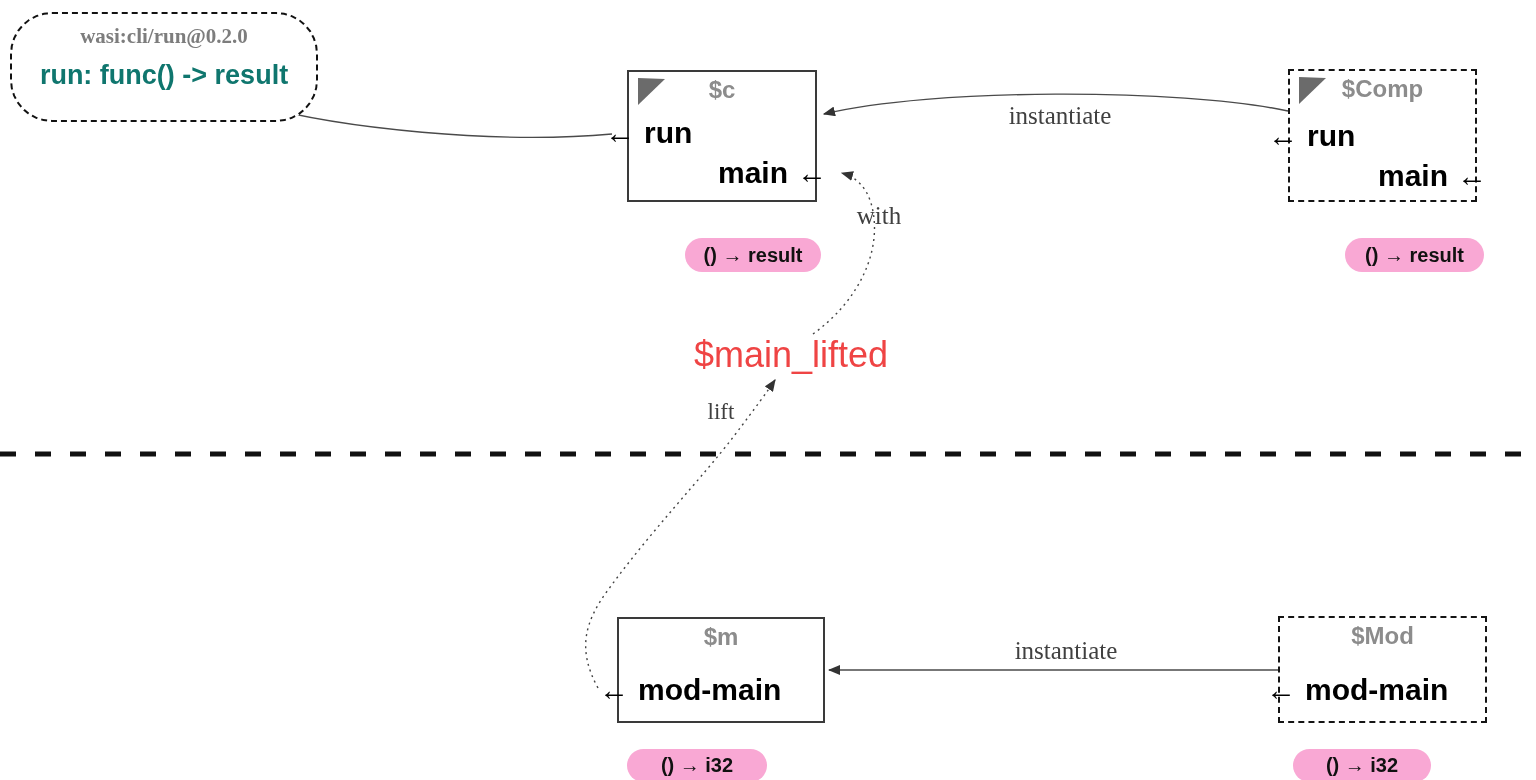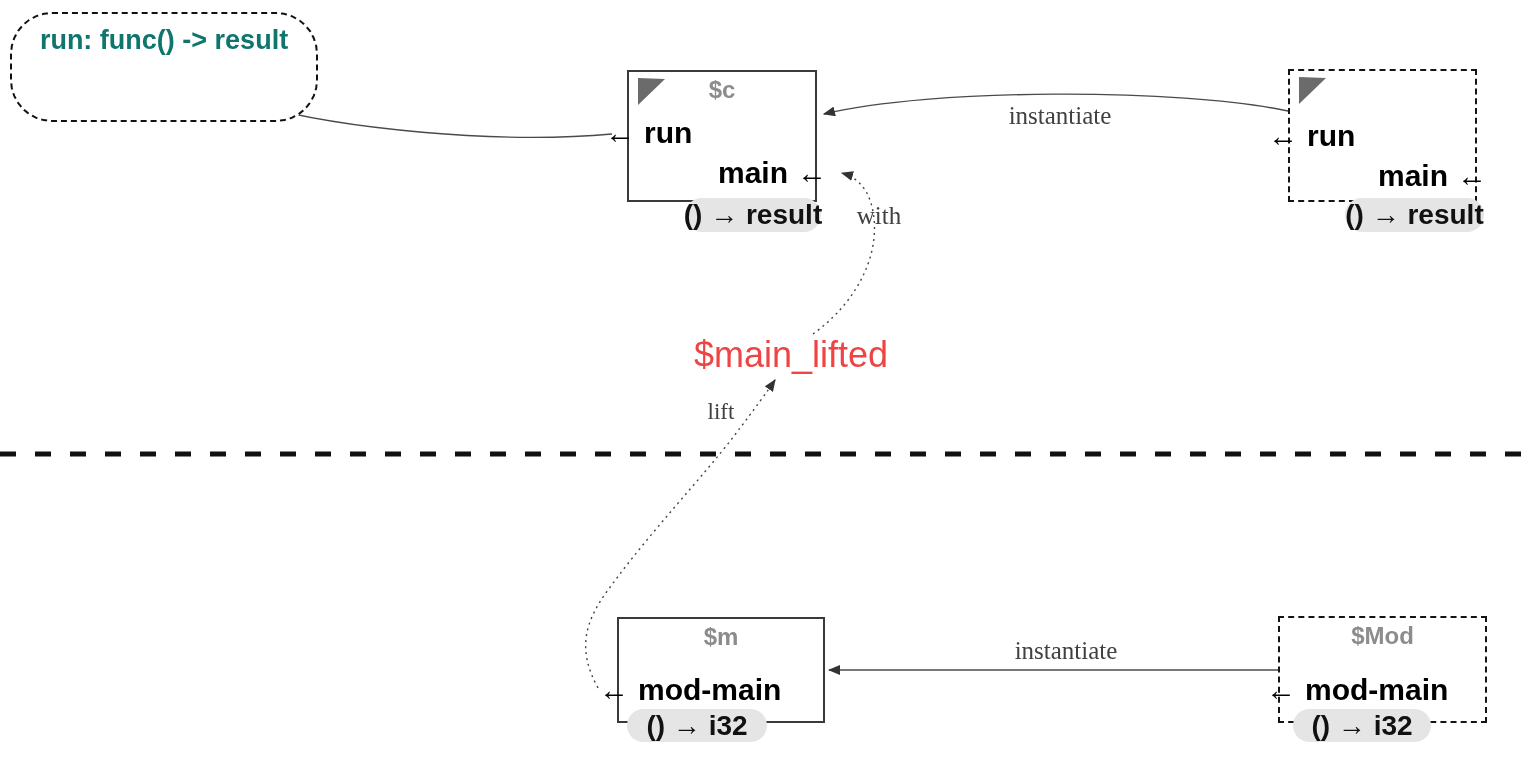--- a/index.html
+++ b/index.html
@@ -21,23 +21,23 @@
     position:absolute; left:9px; top:6px; width:27px; height:27px;
     background:#6b6b6b; clip-path:polygon(0 0, 100% 4%, 0 100%);
   }
   .port {
     position:absolute; display:flex; align-items:center; gap:9px;
     font-size:30px; font-weight:600; color:#000; white-space:nowrap; z-index:3;
     line-height:1;
   }
   .port .arrow { font-weight:700; font-size:30px; line-height:1; }
   .pill {
-    position:absolute; background:#e5e5e5; border-radius:17px;
-    font-size:28px; font-weight:600; color:#111; z-index:3;
-    display:flex; align-items:center; justify-content:center; white-space:nowrap;
+    position:absolute; background:#f9a8d4; border-radius:17px;
+    font-size:20px; font-weight:600; color:#111; z-index:3;
+    display:flex; align-items:center; justify-content:center; white-space:nowrap;margin-top:40px;
   }
 
   
   #box-c    { left:627px;  top:70px;  width:190px; height:132px; }
   #box-c .export { left:-24px; top:46px; }
   #box-c .import { right:-12px; top:86px; }
   #box-c .pill   { left:56px; top:126px; width:136px; height:34px; }
 
   #box-comp { left:1288px; top:69px;  width:189px; height:133px; }
   #box-comp .export { left:-22px; top:50px; }
@@ -103,39 +103,41 @@
   <path d="M 741 186 C 704 203, 662 198, 651 158" stroke="#444" stroke-width="1.4" stroke-dasharray="2 4" fill="none" marker-end="url(#ah)"></path>
 
   <path d="M 1399 190 C 1362 207, 1320 202, 1309 162" stroke="#444" stroke-width="1.4" stroke-dasharray="2 4" fill="none" marker-end="url(#ah)"></path>
 
   <path d="M 813 334 C 860 300, 884 248, 871 203 C 866 187, 856 177, 842 173" stroke="#444" stroke-width="1.4" stroke-dasharray="2 4" fill="none" marker-end="url(#ah)"></path>
 
   <path d="M 598 688 C 576 648, 586 620, 608 590 C 650 532, 702 478, 734 436 C 756 407, 767 392, 775 380" stroke="#444" stroke-width="1.4" stroke-dasharray="2 4" fill="none" marker-end="url(#ah)"></path>
 </svg>
 
 <div class="note">
+  <div class="note-title">wasi:cli/run@0.2.0</div>
   <div class="note-sig">run: func() -&gt; result</div>
 </div>
 
 <div id="box-c" class="box solid">
   <div class="triangle"></div>
   <div class="box-title">$c</div>
   <div class="port export">
     <span class="arrow">←</span>
     <span>run</span>
   </div>
   <div class="port import">
     <span>main</span>
     <span class="arrow">←</span>
   </div>
   <div class="pill">() → result</div>
 </div>
 
 <div id="box-comp" class="box dashed">
   <div class="triangle"></div>
+  <div class="box-title">$Comp</div>
   <div class="port export">
     <span class="arrow">←</span>
     <span>run</span>
   </div>
   <div class="port import">
     <span>main</span>
     <span class="arrow">←</span>
   </div>
   <div class="pill">() → result</div>
 </div>

